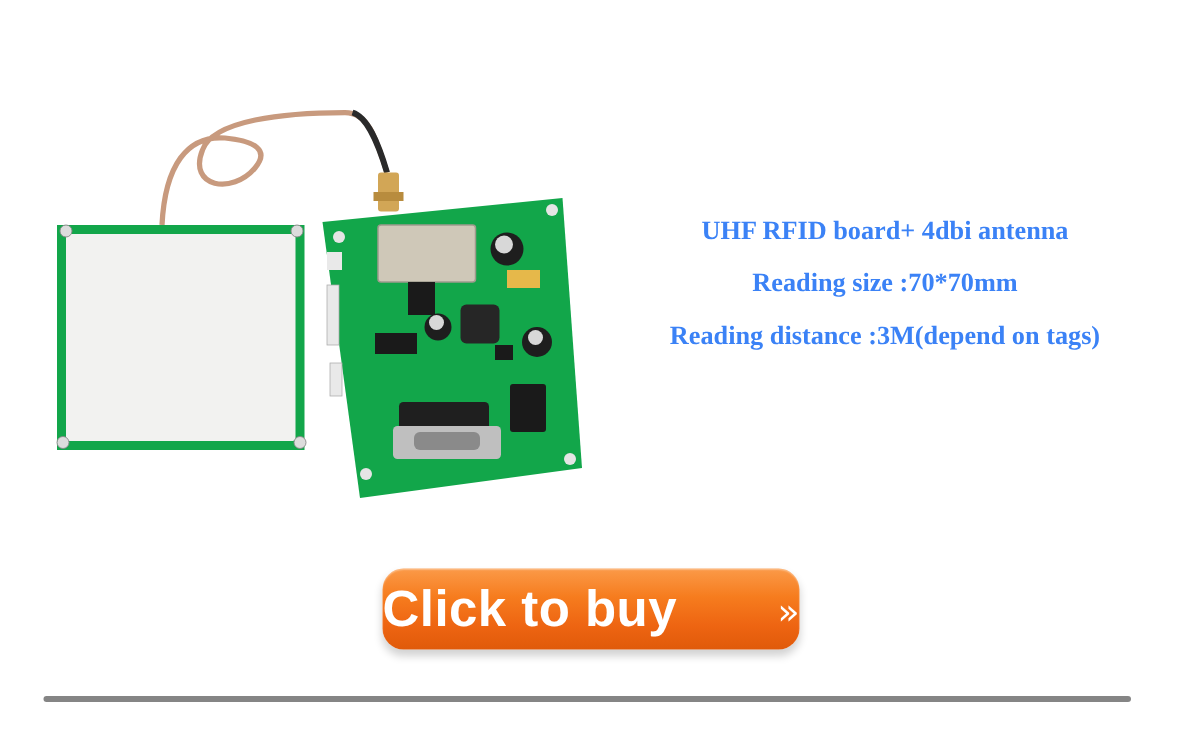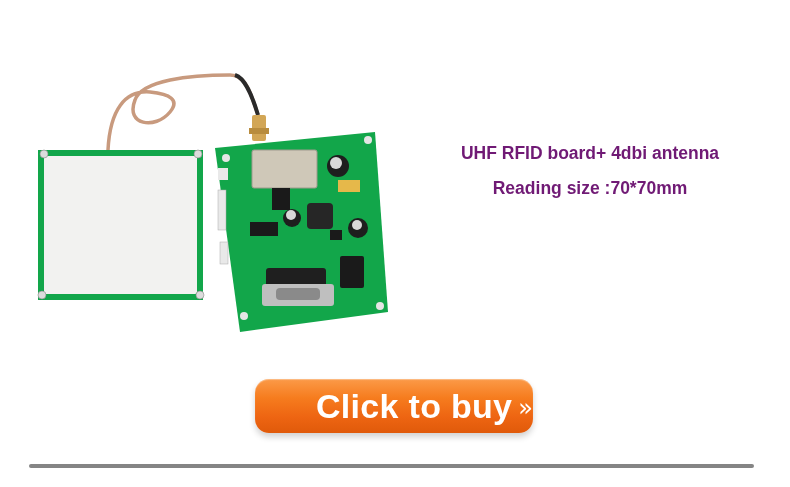--- a/index.html
+++ b/index.html
@@ -1,28 +1,28 @@
 <!DOCTYPE html>
 <html><head>
 <meta charset="utf-8">
 <style>
   html, body { margin: 0; padding: 0; background: #ffffff; }
   body { width: 790px; height: 487px; position: relative; overflow: hidden; font-family: "Liberation Sans", sans-serif; }
 
   .product-photo { position: absolute; left: 30px; top: 70px; width: 380px; height: 280px; }
 
   .spec-list { position: absolute; left: 395px; top: 138px; width: 390px; text-align: center; }
-  .spec-line { font-family: Liberation Sans, sans-serif; font-weight: bold; font-size: 17.5px; color: #701a75; height: 35px; line-height: 30px; white-space: nowrap; }
+  .spec-line { font-family: Liberation Serif, serif; font-weight: bold; font-size: 17.5px; color: #3b82f6; height: 35px; line-height: 30px; white-space: nowrap; }
 
   .buy-button {
     position: absolute; left: 255px; top: 379px; width: 278px; height: 54px;
     border-radius: 14px;
     background: linear-gradient(to bottom, #fb9a48 0%, #f67c1e 35%, #ee6512 70%, #e05a0a 100%);
     box-shadow: 0 4px 6px rgba(0,0,0,0.18), inset 0 1px 1px rgba(255,255,255,0.35);
-    display: flex; align-items: center; justify-content: flex-end; cursor: pointer;
+    display: flex; align-items: center; justify-content: space-between; cursor: pointer;
   }
   .buy-label { font-family: "Liberation Sans", sans-serif; font-weight: bold; font-size: 34px; color: #ffffff; letter-spacing: 0.3px; }
   .buy-arrow { font-family: "DejaVu Sans", sans-serif; font-size: 24px; color: #ffffff; margin-left: 6px; margin-top: 4px; }
 
   .divider { position: absolute; left: 29px; top: 464px; width: 725px; height: 4px; background: #858585; border-radius: 2px; }
 </style>
 </head>
 <body>
 
 <div class="product-photo">
@@ -77,20 +77,21 @@
       <circle cx="338" cy="70" r="4" fill="#e5e5e5"></circle>
       <circle cx="214" cy="246" r="4" fill="#e5e5e5"></circle>
       <circle cx="350" cy="236" r="4" fill="#e5e5e5"></circle>
     </g>
   </svg>
 </div>
 
 <div class="spec-list">
   <div class="spec-line">UHF RFID board+ 4dbi antenna</div>
   <div class="spec-line">Reading size :70*70mm</div>
+  <div class="spec-line">Reading distance :3M(depend on tags)</div>
 </div>
 
 <div class="buy-button">
   <span class="buy-label">Click to buy</span>
   <span class="buy-arrow">»</span>
 </div>
 
 <div class="divider"></div>
 
 </body></html>

